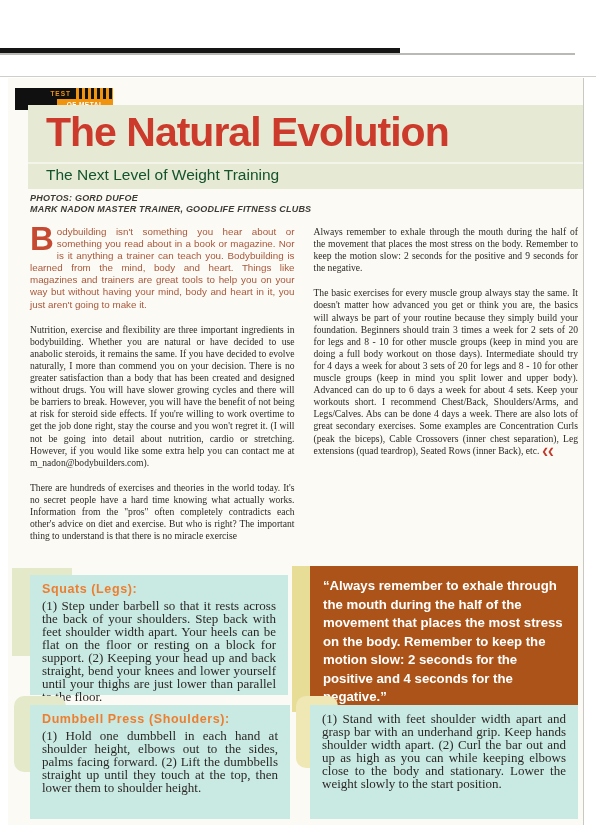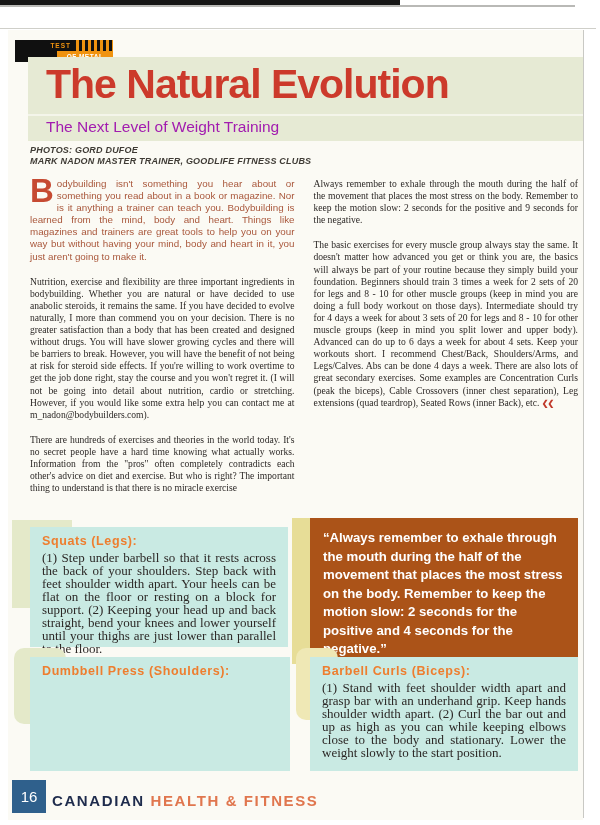--- a/index.html
+++ b/index.html
@@ -1,36 +1,36 @@
 <!DOCTYPE html>
 <html><head>
 <meta charset="utf-8">
 <style>
   html,body{margin:0;padding:0;width:600px;height:825px;background:#ffffff;overflow:hidden;}
   *{box-sizing:border-box;}
-  .scan{position:relative;width:600px;height:624px;background:#fff;font-family:"Liberation Sans",sans-serif;}
+  .scan{position:relative;width:600px;height:624px;background:#fff;font-family:"Liberation Sans",sans-serif;margin-top:48px;}
   .top-streak{position:absolute;left:0;top:0;width:400px;height:5px;background:#151515;}
   .top-streak2{position:absolute;left:0;top:5px;width:575px;height:2px;background:#b9b9b6;}
   .hairline{position:absolute;left:0;top:28px;width:596px;height:1px;background:#cfcfc9;}
   .right-edge{position:absolute;left:583px;top:30px;width:1px;height:788px;background:#c9c9c4;}
   .page{position:absolute;left:8px;top:30px;width:575px;height:790px;background:#fbfaf4;}
 
   
   .badge{position:absolute;left:7px;top:10px;width:98px;height:22px;}
   .badge-row{display:flex;height:11px;}
   .badge-black1{width:58px;background:#101010;color:#f0930f;font-size:6.5px;font-weight:bold;letter-spacing:1px;text-align:right;line-height:12px;padding-right:2px;}
   .badge-bars{flex:1;background:#f0930f;background-image:repeating-linear-gradient(90deg,#111 0,#111 3px,transparent 3px,transparent 6px);}
   .badge-black2{width:42px;background:#101010;}
   .badge-orange{flex:1;background:#f0930f;color:#fff;font-size:6.5px;font-weight:bold;letter-spacing:.5px;line-height:11px;text-align:center;}
 
   
   .band{position:absolute;left:20px;top:27px;right:0;height:84px;background:#e6ead4;}
   .title{position:absolute;left:18px;top:4px;font-size:41px;font-weight:bold;letter-spacing:-1px;color:#cc3a2b;font-family:"Liberation Sans",sans-serif;}
   .band-divider{position:absolute;left:0;right:0;top:57px;height:2px;background:#f4f5ea;}
-  .subtitle{position:absolute;left:18px;top:61px;font-size:15.5px;color:#a21caf;}
+  .subtitle{position:absolute;left:18px;top:61px;font-size:15.5px;color:#14532d;}
 
   .byline{position:absolute;left:22px;top:115px;font-size:9px;font-weight:bold;font-style:italic;color:#3f3b35;line-height:11px;letter-spacing:.2px;}
 
   
   .columns{position:absolute;left:22px;top:148px;width:548px;display:flex;gap:19px;}
   .col{flex:1;font-family:"Liberation Serif",serif;font-size:9.6px;line-height:12.1px;color:#2c2826;text-align:justify;}
   .col p{margin:0 0 13px 0;}
   .lead{font-family:"Liberation Sans",sans-serif;color:#a9573b;font-size:9.8px;line-height:12.1px;}
   .dropcap{float:left;font-size:33px;line-height:26px;font-weight:bold;color:#c64a32;padding-right:3px;font-family:"Liberation Sans",sans-serif;}
   .endmark{color:#c0392b;font-size:8px;font-weight:bold;font-family:"Liberation Sans",sans-serif;letter-spacing:-1px;}
@@ -109,25 +109,25 @@
       <h3>Squats (Legs):</h3>
       <div class="extext">(1) Step under barbell so that it rests across the back of your shoulders. Step back with feet shoulder width apart. Your heels can be flat on the floor or resting on a block for support. (2) Keeping your head up and back straight, bend your knees and lower yourself until your thighs are just lower than parallel to the floor.</div>
     </div>
 
     <div class="accent accent-quote"></div>
     <div class="quote">“Always remember to exhale through the mouth during the half of the movement that places the most stress on the body. Remember to keep the motion slow: 2 seconds for the positive and 4 seconds for the negative.”</div>
 
     <div class="accent accent-dp"></div>
     <div class="exbox box-dp">
       <h3>Dumbbell Press (Shoulders):</h3>
+      <div class="extext">(1) Hold one dumbbell in each hand at shoulder height, elbows out to the sides, palms facing forward. (2) Lift the dumbbells straight up until they touch at the top, then lower them to shoulder height.</div>
     </div>
 
     <div class="accent accent-bc"></div>
     <div class="exbox box-bc">
-      <h3>Barbell Curls (Biceps):</h3>
       <div class="extext">(1) Stand with feet shoulder width apart and grasp bar with an underhand grip.  Keep hands shoulder width apart. (2) Curl the bar out and up as high as you can while keeping elbows close to the body and stationary. Lower the weight slowly to the start position.</div>
     </div>
 
     <div class="pagenum">16</div>
     <div class="magname">
       <span class="dark">CANADIAN</span>
       <span class="accent-txt">HEALTH &amp; FITNESS</span>
     </div>
 
   </div>

